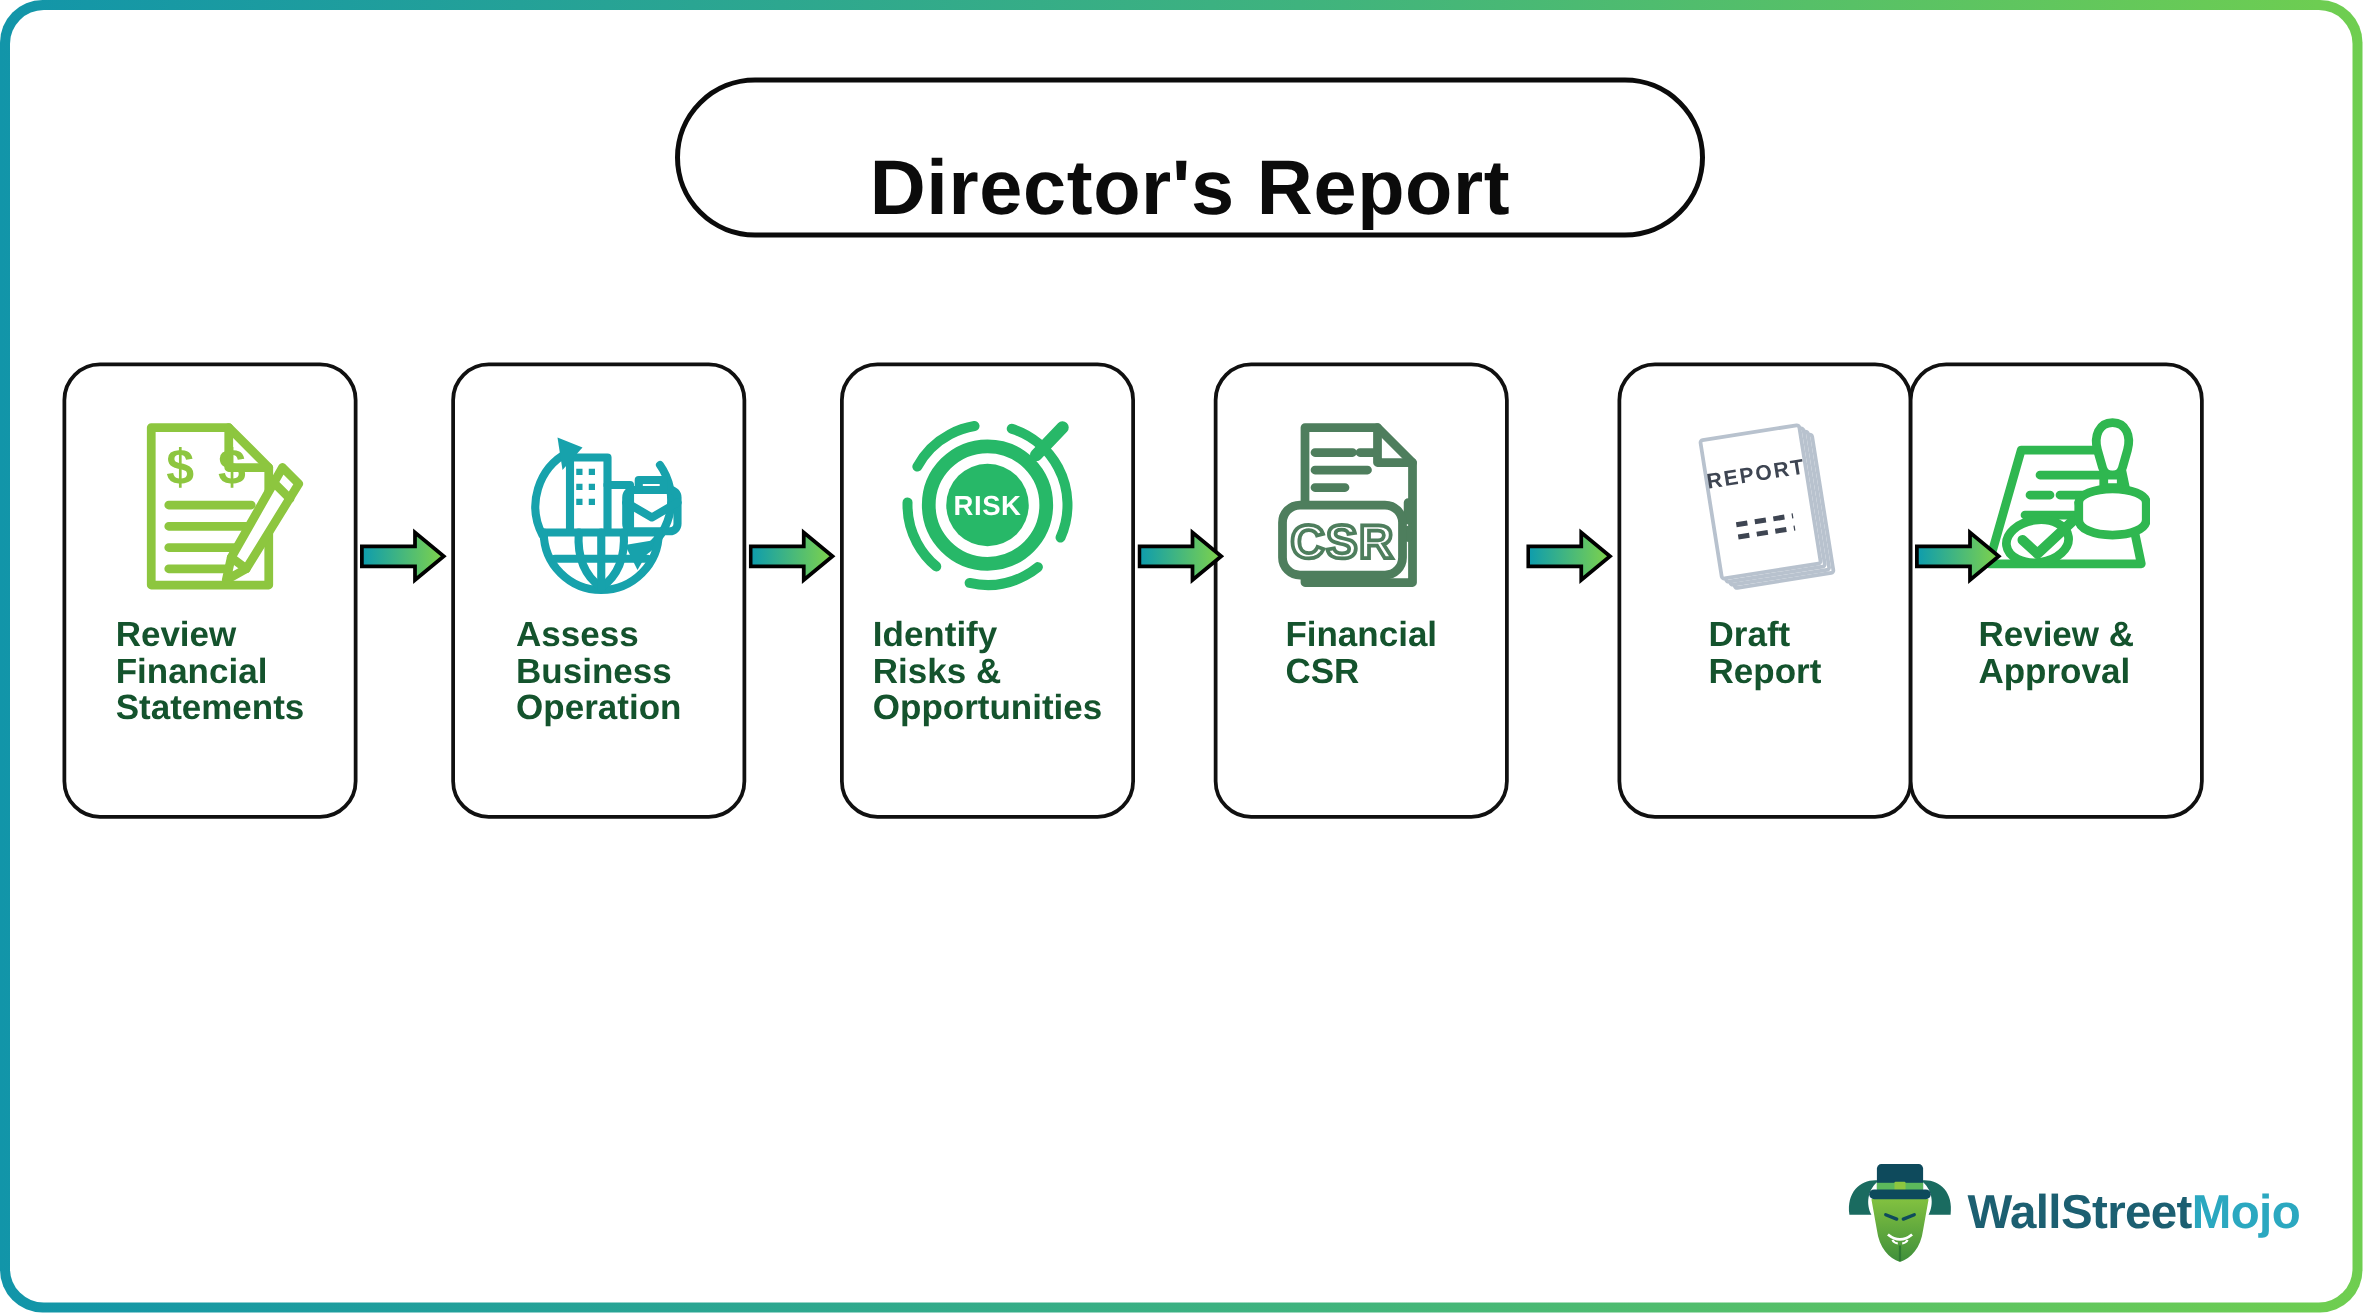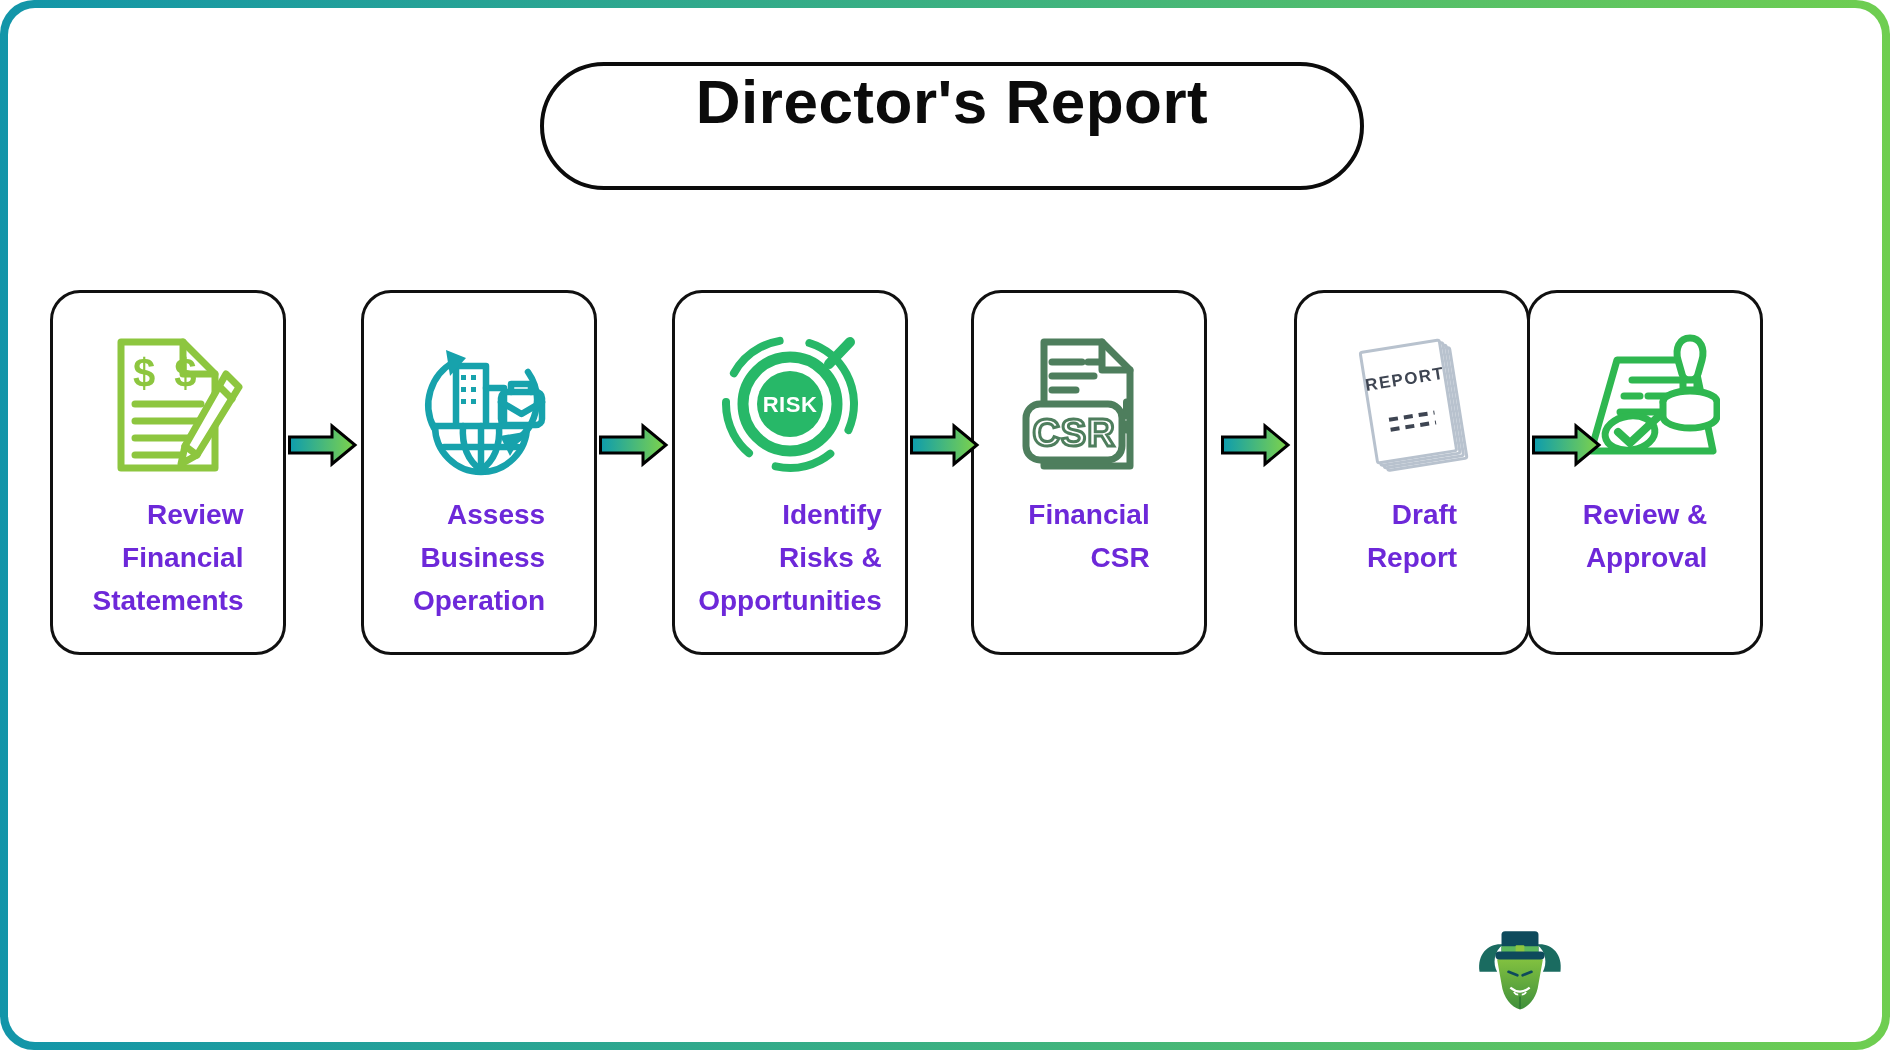--- a/index.html
+++ b/index.html
@@ -4,30 +4,30 @@
 <style>
   html,body{margin:0;padding:0;width:1890px;height:1050px;overflow:hidden;
     font-family:"Liberation Sans",sans-serif;background:#ffffff;}
   .frame{position:absolute;inset:0;border-radius:34px;
     background:linear-gradient(90deg,#1295A9 0%,#3FB37E 55%,#6FCE50 100%);}
   .canvas{position:absolute;inset:8px;border-radius:27px;background:#ffffff;}
   .content{position:absolute;inset:0;}
 
   .title-pill{position:absolute;left:540px;top:62px;width:824px;height:128px;
     background:#fff;border:4px solid #0b0b0b;border-radius:72px;
-    display:flex;align-items:flex-start;justify-content:center;box-sizing:border-box;}
+    display:flex;align-items:flex-end;justify-content:center;box-sizing:border-box;}
   .title-text{font-size:62px;font-weight:800;color:#0b0b0b;letter-spacing:.5px;}
 
   .card{position:absolute;top:290px;width:236px;height:365px;box-sizing:border-box;
     background:#fff;border:3.5px solid #101010;border-radius:30px;
     display:flex;flex-direction:column;align-items:center;}
   .icon-box{margin-top:28px;height:168px;width:160px;display:flex;
     align-items:center;justify-content:center;}
-  .card-label{margin-top:4px;font-size:28px;line-height:43px;font-weight:800;
-    color:#6d28d9;text-align:right;white-space:pre-line;}
+  .card-label{margin-top:4px;font-size:28px;line-height:29px;font-weight:800;
+    color:#14532d;text-align:left;white-space:pre-line;}
 
   .arrow{position:absolute;top:422px;}
 
   .logo{position:absolute;left:1476px;top:926px;display:flex;align-items:center;}
   .logo-text{margin-left:10px;font-size:38px;font-weight:800;letter-spacing:-.5px;}
   .logo-primary{color:#1C5F71;}
   .logo-secondary{color:#2BA8C0;}
 </style>
 </head>
 <body>
@@ -229,15 +229,18 @@
       <path d="M24 38 C40 33 60 33 76 38 L71 66 C69 82 60 92 50 95 C40 92 31 82 29 66 Z" fill="url(#fg)"></path>
       <rect x="29" y="6" width="42" height="26" rx="4" fill="#0E4A5C"></rect>
       <rect x="29" y="23" width="42" height="7" fill="#5CB85C"></rect>
       <rect x="45" y="22" width="10" height="9" rx="1" fill="#8DC63F"></rect>
       <rect x="22" y="29" width="56" height="9" rx="4.5" fill="#0E4A5C"></rect>
       <path d="M37 52 L47 56 M63 52 L53 56" stroke="#0E4A5C" stroke-width="3" stroke-linecap="round" fill="none"></path>
       <path d="M39 70 Q50 79 61 70" stroke="#ffffff" stroke-width="2.5" fill="none"></path>
       <path d="M43 75 Q45 78 48 78 M57 75 Q55 78 52 78" stroke="#ffffff" stroke-width="2" fill="none"></path>
       <path d="M50 80 V94" stroke="#2F7A33" stroke-width="2"></path>
     </svg>
+    <div class="logo-text">
+      <span class="logo-primary">WallStreet</span><span class="logo-secondary">Mojo</span>
+    </div>
   </div>
 
 </div>
 
 </body></html>

